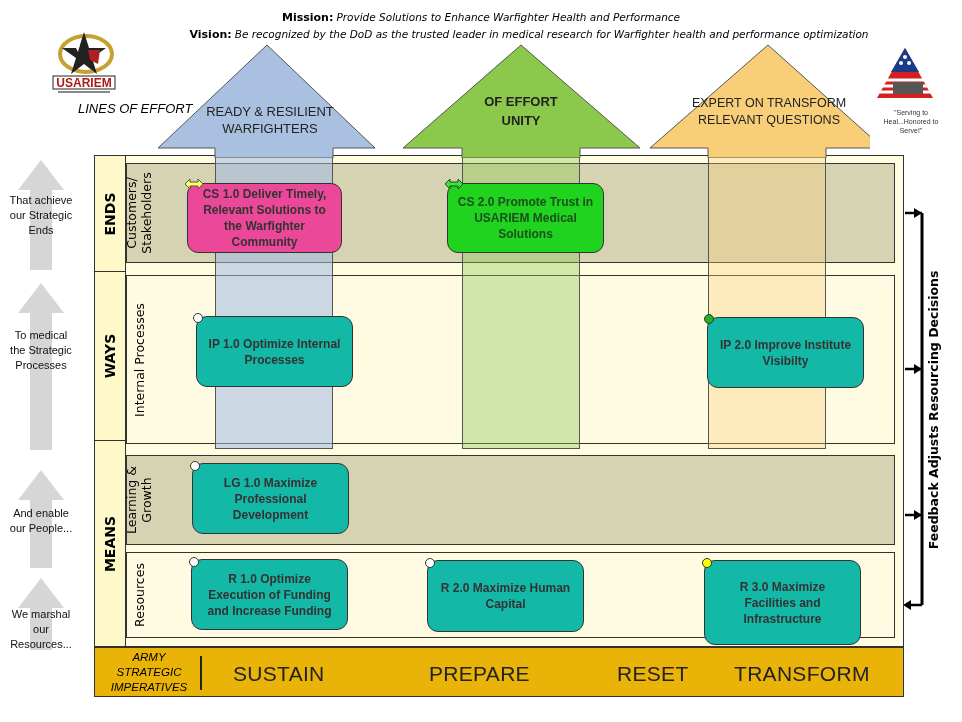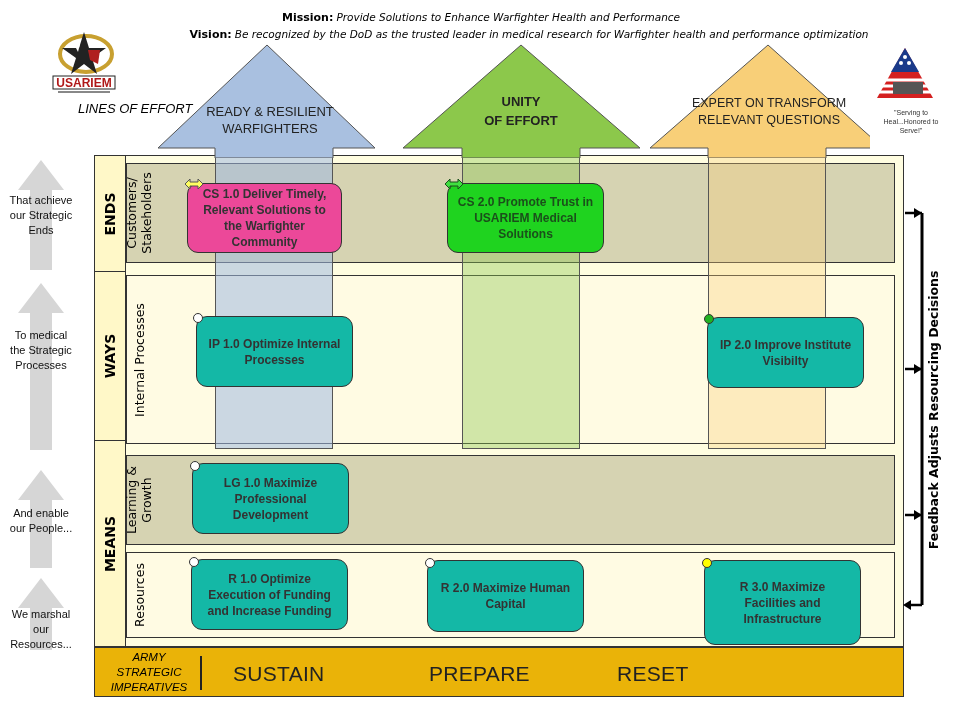--- a/index.html
+++ b/index.html
@@ -162,22 +162,22 @@
 <svg class="abs" style="left:150px;top:40px;" width="720" height="118">
   <polygon points="117,5 8,108 65,108 65,118 183,118 183,108 225,108" fill="#a9c0e0" stroke="#555" stroke-width="1"></polygon>
   <polygon points="371,5 253,108 312,108 312,118 430,118 430,108 490,108" fill="#8cc84b" stroke="#555" stroke-width="1"></polygon>
   <polygon points="618,5 500,108 558,108 558,118 676,118 676,108 733,108" fill="#f8cf78" stroke="#555" stroke-width="1"></polygon>
 </svg>
 <div class="abs" style="left:190px;top:103px;width:160px;text-align:center;font-size:13px;line-height:17px;color:#222;">
   <div>READY &amp; RESILIENT</div>
   <div>WARFIGHTERS</div>
 </div>
 <div class="abs" style="left:441px;top:92px;width:160px;text-align:center;font-size:13px;line-height:19px;color:#222;font-weight:bold;">
+  <div>OF EFFORT</div>
   <div>UNITY</div>
-  <div>OF EFFORT</div>
 </div>
 <div class="abs" style="left:685px;top:95px;width:168px;text-align:center;font-size:12.5px;line-height:17px;color:#222;">
   <div>EXPERT ON TRANSFORM</div>
   <div>RELEVANT QUESTIONS</div>
 </div>
 
 <div class="obj yellow" style="left:187px;top:183px;width:155px;height:70px;">
   <span>CS 1.0 Deliver Timely, Relevant Solutions to the Warfighter Community</span>
 </div>
 <svg class="abs" style="left:184px;top:178px;" width="20" height="12">
@@ -239,13 +239,14 @@
 <div class="abs bottom">
   <div class="army">
     <div>ARMY</div>
     <div>STRATEGIC</div>
     <div>IMPERATIVES</div>
   </div>
   <div class="army-div"></div>
   <div class="imp" style="left:138px;">SUSTAIN</div>
   <div class="imp" style="left:334px;">PREPARE</div>
   <div class="imp" style="left:522px;">RESET</div>
+  <div class="imp" style="left:639px;">TRANSFORM</div>
 </div>
 
 </body></html>

